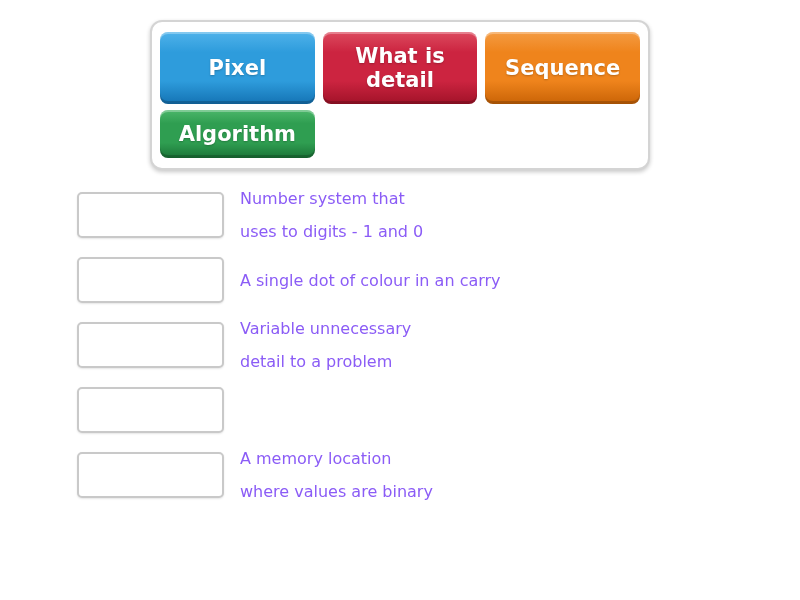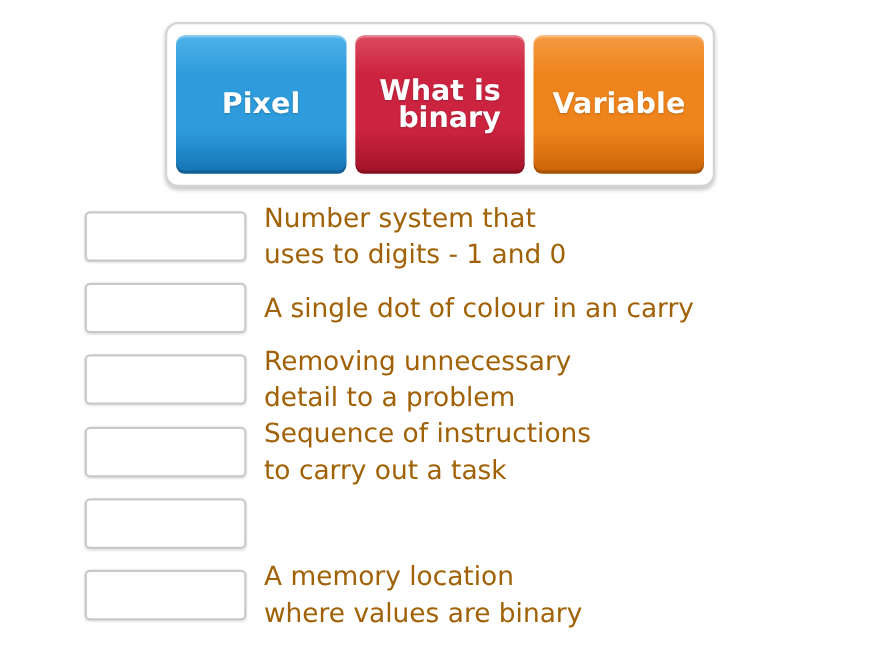--- a/index.html
+++ b/index.html
@@ -27,26 +27,26 @@
     column-gap: 8px;
     row-gap: 6px;
     padding: 10px 8px;
   }
   .tile {
     border-radius: 8px;
     background: linear-gradient(180deg, var(--light) 0%, var(--main) 28%, var(--main) 68%, var(--dark) 100%);
     box-shadow: inset 0 2px 0 rgba(255,255,255,0.30), inset 0 -3px 0 rgba(0,0,0,0.18);
     color: #ffffff;
     font-weight: bold;
-    font-size: 26px;
+    font-size: 21px;
     line-height: 24px;
     display: flex;
     align-items: center;
     justify-content: center;
-    text-align: right;
+    text-align: center;
     white-space: pre-line;
     text-shadow: 0 1px 2px rgba(0,0,0,0.22);
     cursor: pointer;
     user-select: none;
   }
 
   
   .match-list {
     margin: 12px 0 0 77px;
   }
@@ -60,55 +60,51 @@
     flex: none;
     width: 147px;
     height: 46px;
     background: #ffffff;
     border: 2px solid #c9c9c9;
     border-radius: 5px;
     box-shadow: 0 1px 2px rgba(0,0,0,0.10);
   }
   .clue-text {
     margin-left: 16px;
-    font-size: 24px;
+    font-size: 16px;
     line-height: 33px;
-    color: #a16207;
+    color: #8b5cf6;
     white-space: pre-line;
   }
 </style>
 </head>
 <body>
 
 <div class="tile-panel">
   <div class="tile" style="--light: #4fb2ea; --main: #2e9cdc; --dark: #1473b4;">Pixel</div>
   <div class="tile" style="--light: #dc4a5e; --main: #cc2440; --dark: #a11228;">What is
-binary</div>
-  <div class="tile" style="--light: #f49b42; --main: #ef841c; --dark: #c96306;">Variable</div>
+detail</div>
+  <div class="tile" style="--light: #f49b42; --main: #ef841c; --dark: #c96306;">Sequence</div>
+  <div class="tile" style="--light: #4bb66a; --main: #2f9e51; --dark: #1b7437;">Algorithm</div>
 </div>
 
 <div class="match-list">
   <div class="match-row">
     <div class="answer-slot"></div>
     <div class="clue-text">Number system that
 uses to digits - 1 and 0</div>
   </div>
   <div class="match-row">
     <div class="answer-slot"></div>
     <div class="clue-text">A single dot of colour in an carry</div>
   </div>
   <div class="match-row">
     <div class="answer-slot"></div>
-    <div class="clue-text">Removing unnecessary
+    <div class="clue-text">Variable unnecessary
 detail to a problem</div>
-  </div>
-  <div class="match-row">
-    <div class="answer-slot"></div>
-    <div class="clue-text">Sequence of instructions
-to carry out a task</div>
   </div>
   <div class="match-row">
     <div class="answer-slot"></div>
   </div>
   <div class="match-row">
     <div class="answer-slot"></div>
     <div class="clue-text">A memory location
 where values are binary</div>
   </div>
 </div>

